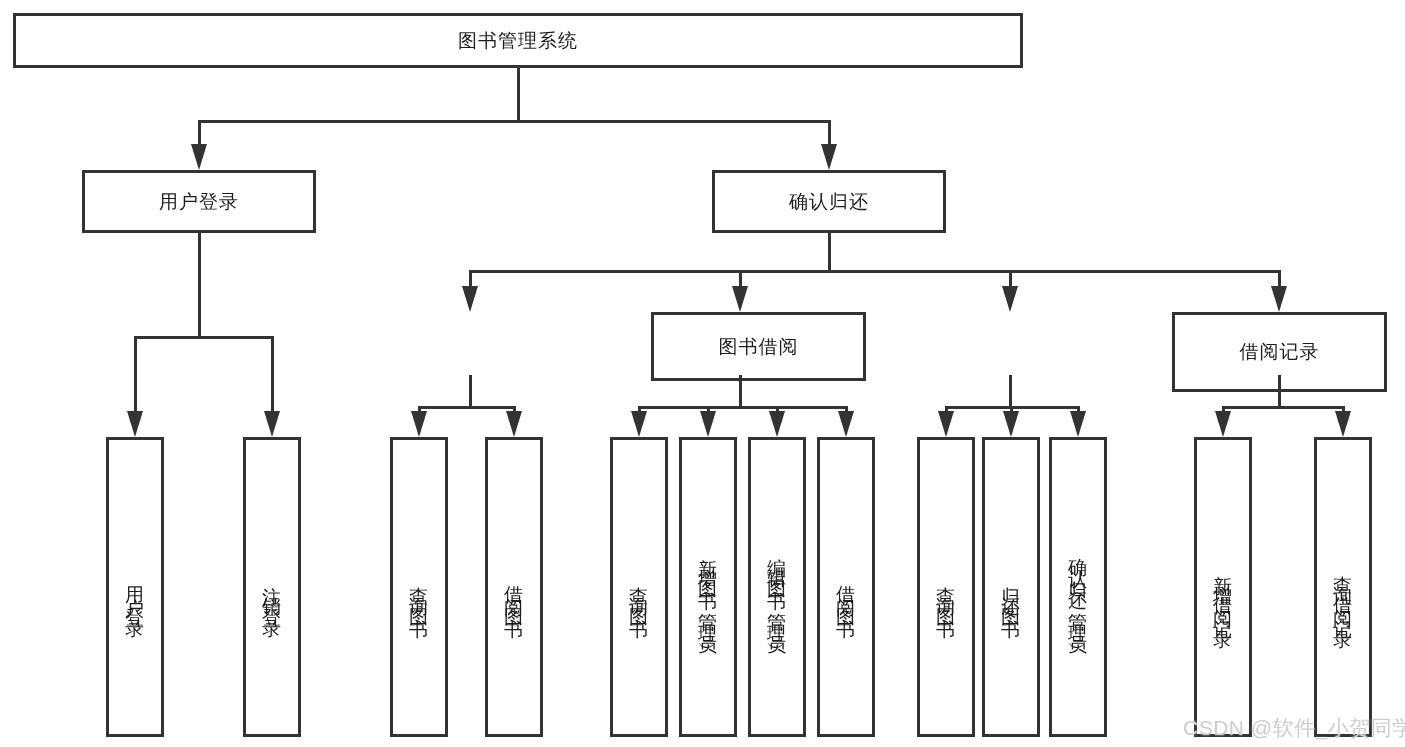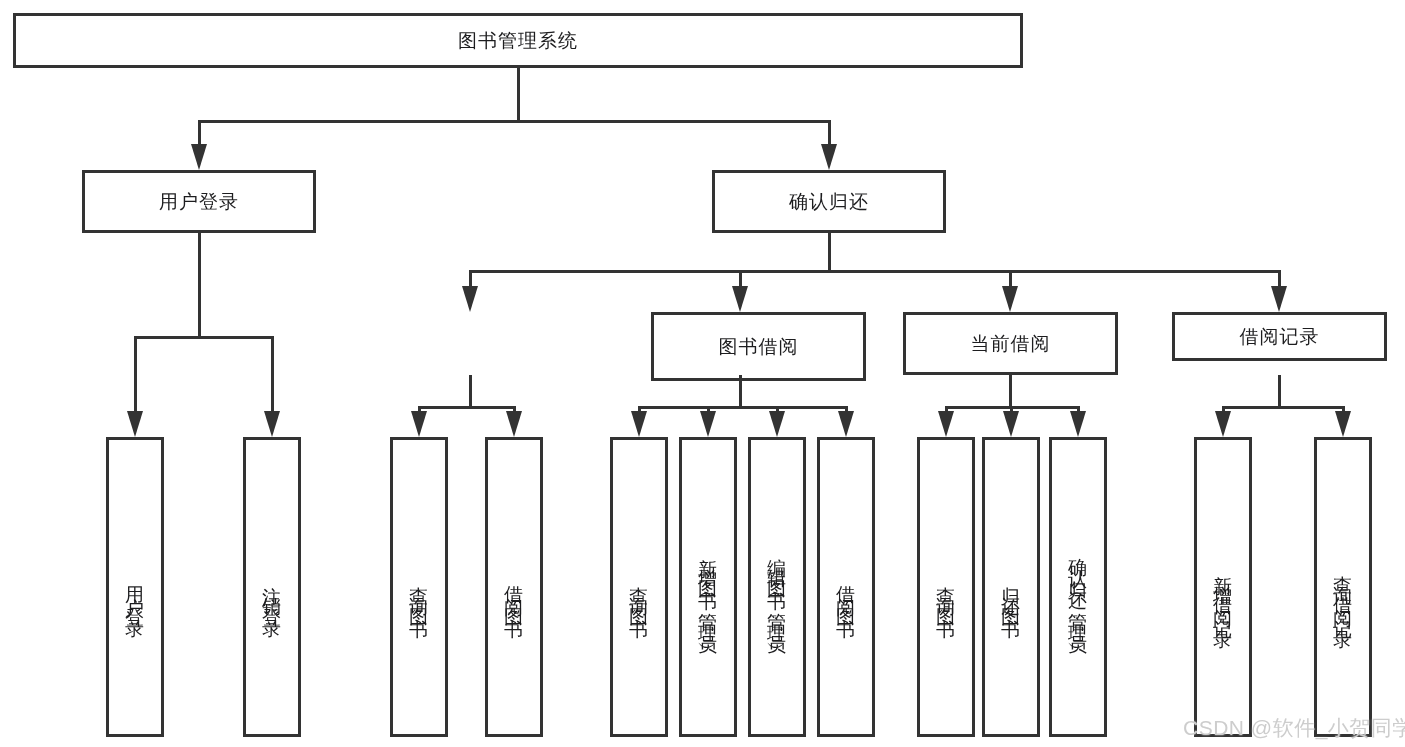--- a/index.html
+++ b/index.html
@@ -98,24 +98,21 @@
   <div class="line" style="left:739px; top:270px; width:3px; height:18px;"></div>
   <div class="arrow" style="left:732px; top:286px;"></div>
   <div class="line" style="left:1009px; top:270px; width:3px; height:18px;"></div>
   <div class="arrow" style="left:1002px; top:286px;"></div>
   <div class="line" style="left:1278px; top:270px; width:3px; height:18px;"></div>
   <div class="arrow" style="left:1271px; top:286px;"></div>
 
   <div class="box" style="left:651px; top:312px; width:215px; height:69px;">
     <span class="h-label">图书借阅</span>
   </div>
-  <div class="box" style="left:903px; top:312px; width:215px; height:63px;">
-    <span class="h-label">当前借阅</span>
-  </div>
-  <div class="box" style="left:1172px; top:312px; width:215px; height:49px;">
+  <div class="box" style="left:1172px; top:312px; width:215px; height:80px;">
     <span class="h-label">借阅记录</span>
   </div>
 
   <div class="line" style="left:469px; top:375px; width:3px; height:33px;"></div>
   <div class="line" style="left:418px; top:406px; width:98px; height:3px;"></div>
   <div class="line" style="left:418px; top:406px; width:3px; height:8px;"></div>
   <div class="arrow" style="left:411px; top:411px;"></div>
   <div class="line" style="left:513px; top:406px; width:3px; height:8px;"></div>
   <div class="arrow" style="left:506px; top:411px;"></div>
 

